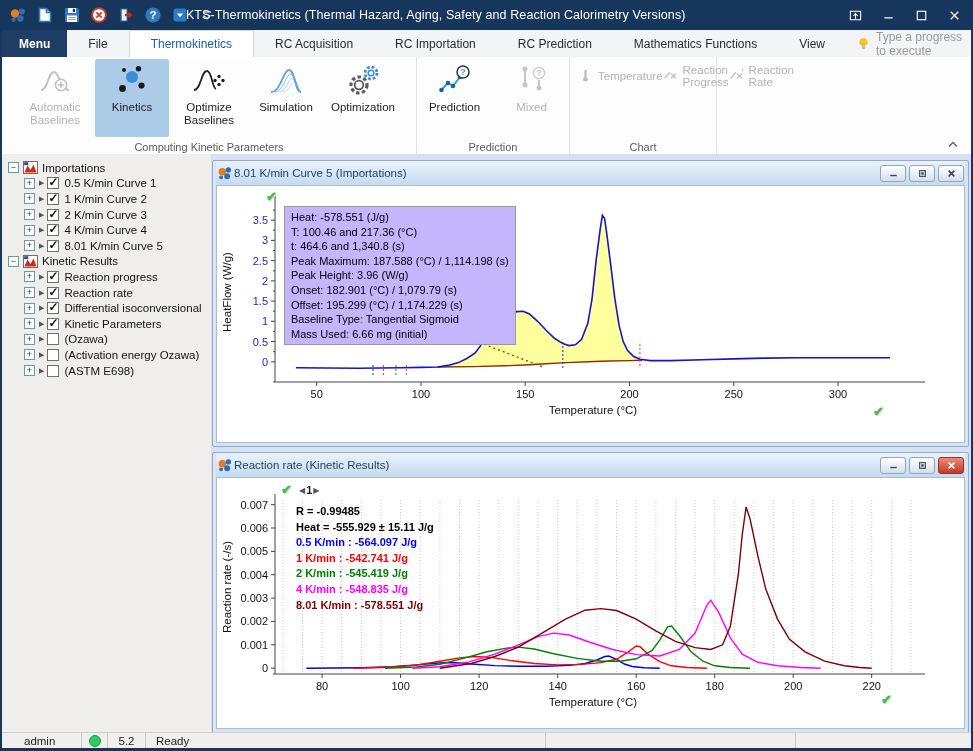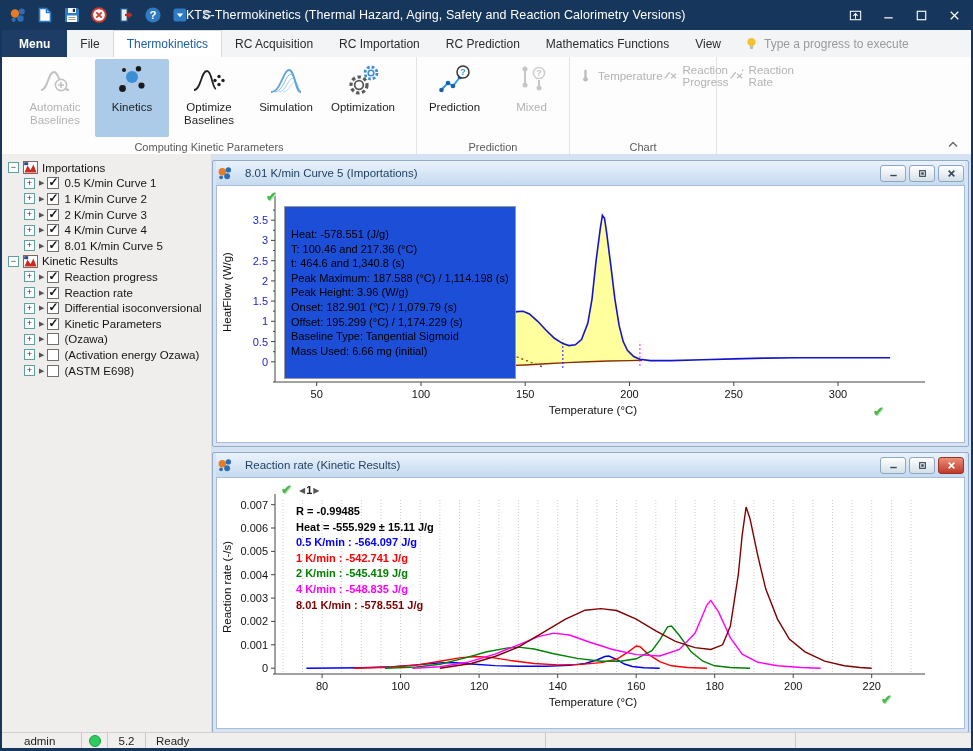--- a/index.html
+++ b/index.html
@@ -8,21 +8,21 @@
   .titlebar{position:absolute;left:2px;top:0;width:969px;height:30px;display:flex;align-items:center;background:#17365c;color:#fff;}
   .qat{display:flex;align-items:center;gap:9px;padding-left:7px;z-index:2;}
   .qicon{width:18px;height:18px;display:flex;align-items:center;justify-content:center;}
   .qicon svg{width:18px;height:18px;}
   .apptitle{position:absolute;left:0;right:110px;text-align:center;font-size:12.5px;letter-spacing:.1px;pointer-events:none;}
   .wincontrols{margin-left:auto;display:flex;z-index:2;}
   .wc{width:33px;height:28px;display:flex;align-items:center;justify-content:center;}
   .wc svg{width:15px;height:15px;}
   
   .tabrow{position:absolute;left:2px;top:30px;width:969px;height:27px;background:#f3f4f6;display:flex;align-items:stretch;}
-  .tab{padding:0 13px;display:flex;align-items:center;font-size:12px;color:#2b2b2b;white-space:nowrap;}
+  .tab{padding:0 21px;display:flex;align-items:center;font-size:12px;color:#2b2b2b;white-space:nowrap;}
   .tab.menu{background:#1d3c66;color:#fff;padding:0 17px;font-weight:bold;}
   .tab.active{background:#fff;color:#1d5fa8;border:1px solid #d9d9d9;border-bottom:none;}
   .bulb{display:flex;align-items:center;margin-left:10px;}
   .bulb svg{width:15px;height:15px;}
   .hint{display:flex;align-items:center;color:#9a9a9a;font-size:12px;margin-left:5px;}
   
   .ribbon{position:absolute;left:2px;top:57px;width:969px;height:97px;background:#fdfdfd;border-bottom:1px solid #c6c6c6;display:flex;}
   .rgroup{position:relative;height:100%;border-right:1px solid #e3e3e3;flex:none;}
   .rgroup-label{position:absolute;bottom:1px;left:0;right:0;text-align:center;font-size:11px;color:#5a5a5a;}
   .rbuttons{display:flex;justify-content:center;gap:3px;padding-top:2px;height:78px;}
@@ -43,31 +43,31 @@
   .texp{width:11px;height:11px;box-sizing:border-box;border:1px solid #62a0a0;background:#fff;font-size:9px;line-height:8px;text-align:center;color:#333;margin-right:4px;flex:none;}
   .tarrow{font-size:7px;color:#555;margin-right:3px;flex:none;}
   .tcheck{width:12px;height:12px;box-sizing:border-box;border:1px solid #707070;background:#fff;margin-right:5px;position:relative;flex:none;}
   .tcheck.checked::after{content:"✓";position:absolute;left:0px;top:-3px;font-size:12px;font-weight:bold;color:#111;}
   .ticon{margin-right:4px;display:flex;flex:none;}
   .ticon svg{width:15px;height:13px;}
   .tlabel{white-space:nowrap;}
   .tlabel.bold{font-weight:normal;}
   
   .chartwin{position:absolute;background:#d7e4f4;border:1px solid #93abc9;border-radius:2px;padding:0 3px 3px;box-sizing:border-box;}
-  .wtitle{display:flex;align-items:center;gap:12px;height:24px;font-size:11.5px;color:#1f3d5e;background:linear-gradient(#eaf3fc,#c5daf0);padding:0 1px;}
+  .wtitle{display:flex;align-items:center;gap:1px;height:24px;font-size:11.5px;color:#1f3d5e;background:linear-gradient(#eaf3fc,#c5daf0);padding:0 1px;}
   .wtitle .ticon2{display:flex;}
   .wtitle .ticon2 svg{width:16px;height:16px;}
   .wbtns{margin-left:auto;display:flex;}
   .wbtn{width:26px;height:17px;box-sizing:border-box;border:1px solid #8ea6c0;border-radius:3px;background:linear-gradient(#ffffff,#d5dfe9);display:flex;align-items:center;justify-content:center;margin-left:3px;}
   .wbtn svg{width:13px;height:13px;}
   .wbtn.close-red{background:linear-gradient(#ec8d78,#c0392b);border-color:#993322;}
   .wbody{position:relative;background:#fff;border:1px solid #a9bed6;overflow:hidden;}
   .wbody svg.chart{position:absolute;left:0;top:0;}
   .chart text{font-family:"Liberation Sans","DejaVu Sans",sans-serif;}
-  .infobox{position:absolute;background:#1d4ed8;border:1px solid #999;padding:20px 6px;font-size:11px;line-height:14.6px;color:#000;white-space:nowrap;}
+  .infobox{position:absolute;background:#c4b5fd;border:1px solid #999;padding:3px 6px;font-size:11px;line-height:14.6px;color:#000;white-space:nowrap;}
   .legendbox{position:absolute;font-size:11px;font-weight:bold;line-height:15.6px;white-space:nowrap;}
   .gcheck{position:absolute;font-size:13px;font-weight:bold;color:#4db84d;text-shadow:1px 1px 0 #c2e8c2;}
   .pager{position:absolute;font-size:11px;color:#444;display:flex;align-items:center;gap:1px;}
   .pager .pa{font-size:8px;color:#555;}
   .pager .pn{font-weight:bold;font-size:11px;color:#222;}
   
   .statusbar{position:absolute;left:2px;bottom:3px;width:969px;height:15px;background:#f0efee;border-top:1px solid #cfcfcf;display:flex;align-items:center;font-size:11.5px;color:#222;}
   .sseg{height:100%;display:flex;align-items:center;border-right:1px solid #c9c9c9;box-sizing:border-box;}
   .sdot{width:12px;height:12px;border-radius:50%;background:#2ecc5e;border:1px solid #1d9e43;box-sizing:border-box;}
 </style>

